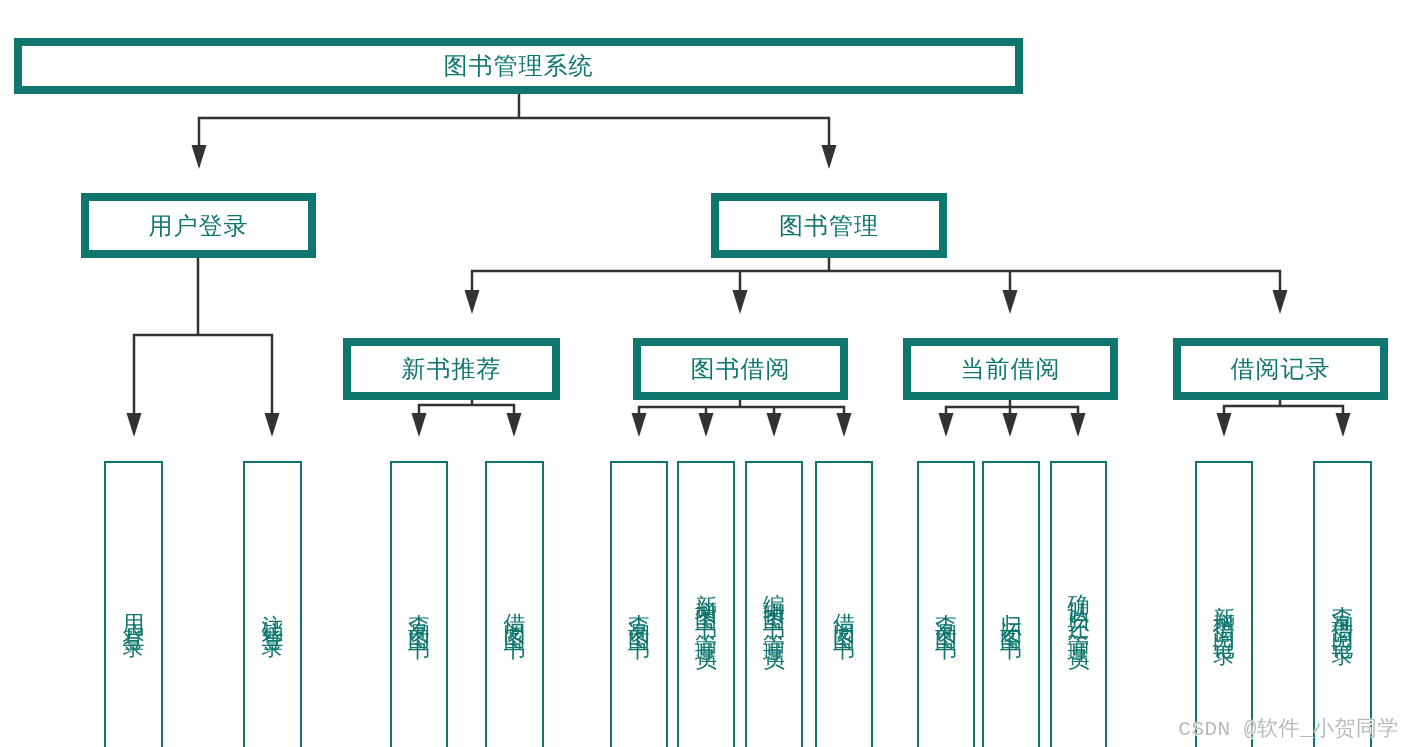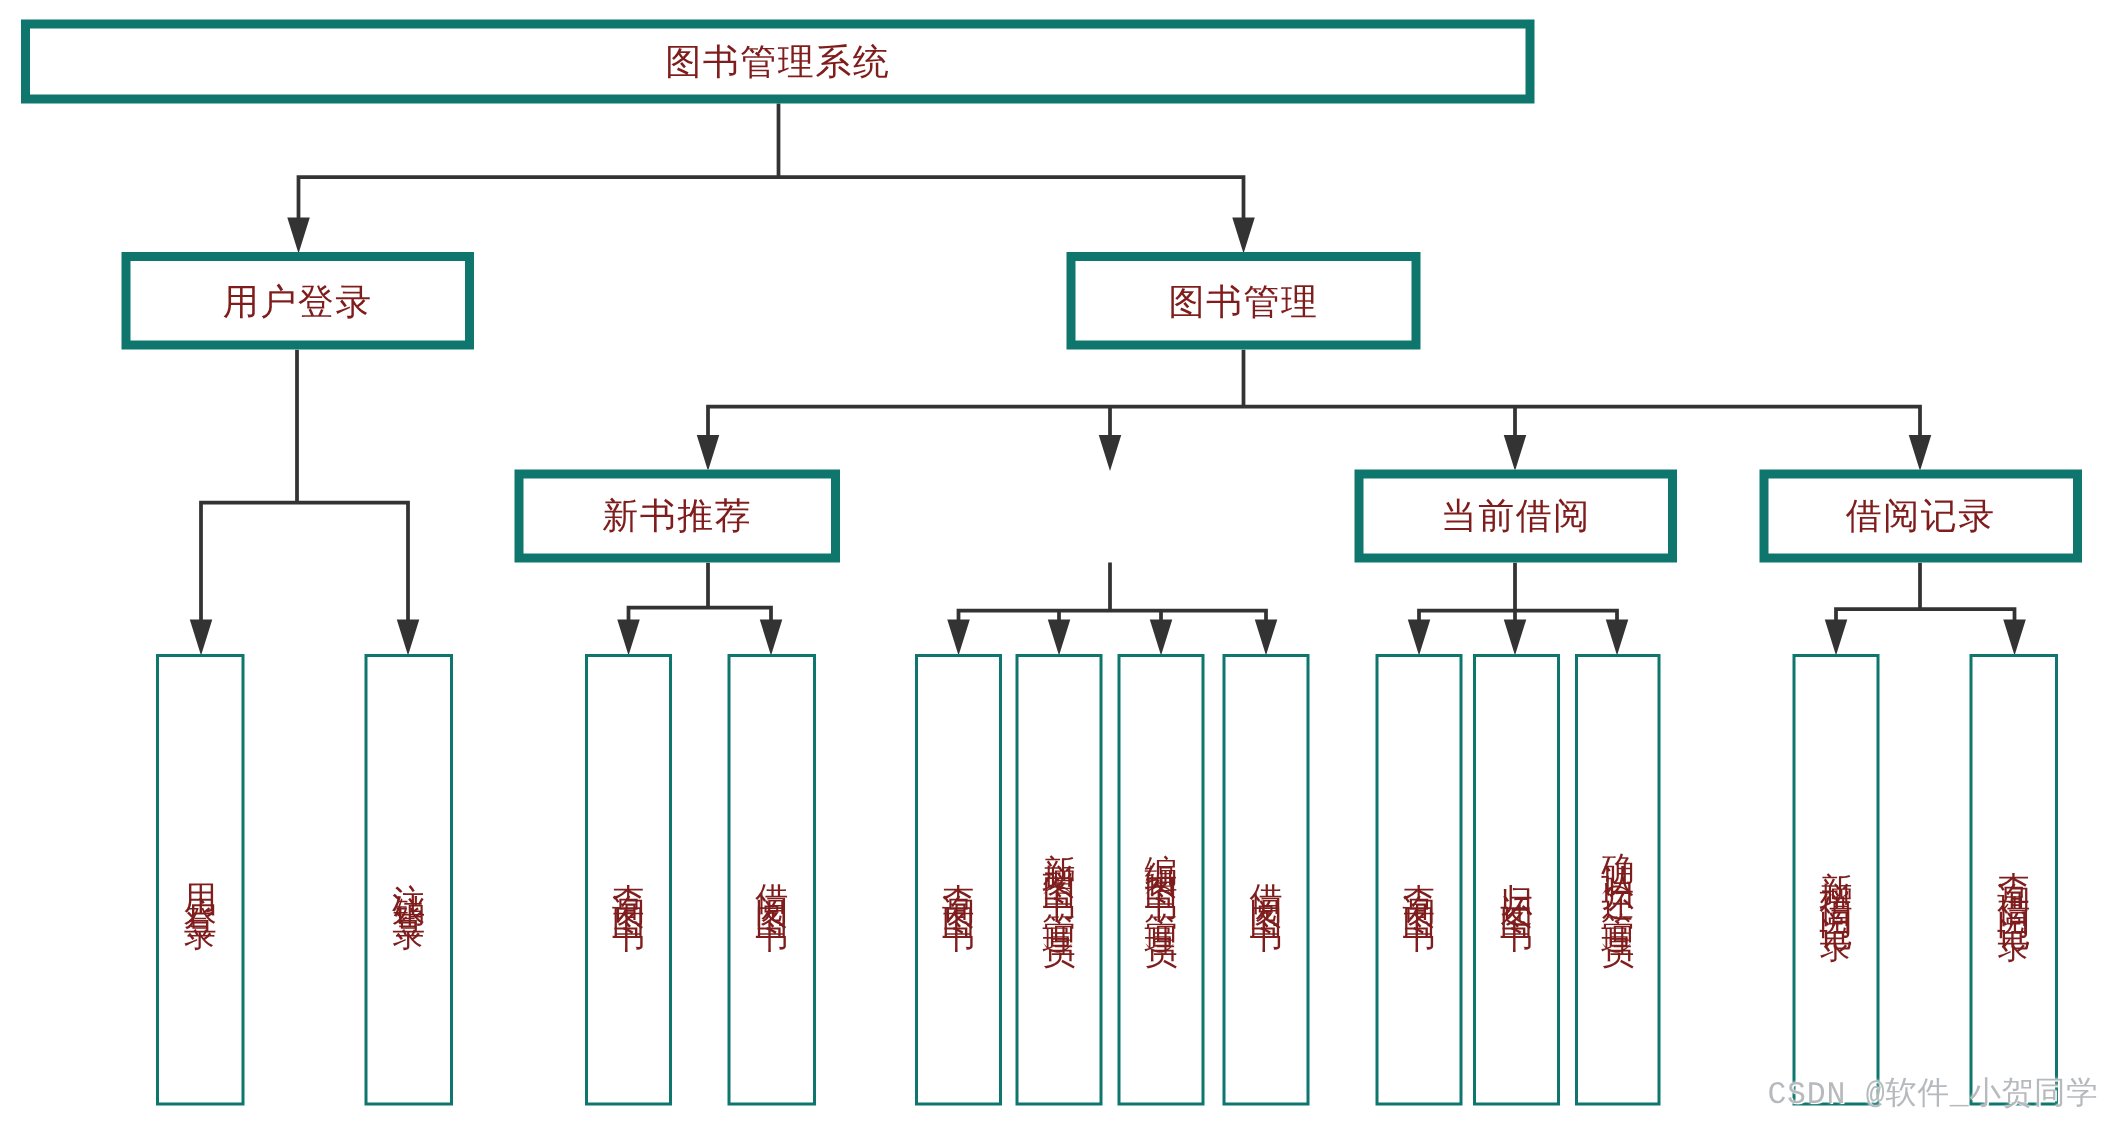--- a/index.html
+++ b/index.html
@@ -14,26 +14,27 @@
   .wires {
     position: absolute;
     left: 0; top: 0;
     width: 1405px; height: 747px;
     z-index: 0;
   }
   .box {
     position: absolute;
     box-sizing: border-box;
     background: #ffffff;
-    border: 6px solid #0f766e;
-    color: #7f1d1d;
+    border: 8px solid #0f766e;
+    color: #0f766e;
     display: flex;
     align-items: center;
     justify-content: center;
     z-index: 1;
+    margin-top: 25px;
   }
   .hbox {
     font-size: 24px;
     letter-spacing: 1px;
     white-space: nowrap;
   }
   .vbox {
     border-width: 2.5px;
   }
   .vbox .vtext {
@@ -117,20 +118,23 @@
   <div class="box hbox" style="left:81px; top:168px; width:235px; height:65px;">
     <span>用户登录</span>
   </div>
   <div class="box hbox" style="left:711px; top:168px; width:236px; height:65px;">
     <span>图书管理</span>
   </div>
 
   <div class="box hbox" style="left:343px; top:313px; width:217px; height:62px;">
     <span>新书推荐</span>
   </div>
+  <div class="box hbox" style="left:633px; top:313px; width:215px; height:62px;">
+    <span>图书借阅</span>
+  </div>
   <div class="box hbox" style="left:903px; top:313px; width:215px; height:62px;justify-content:center;">
     <span>当前借阅</span>
   </div>
   <div class="box hbox" style="left:1173px; top:313px; width:215px; height:62px;">
     <span>借阅记录</span>
   </div>
 
   <div class="box vbox" style="left:104px; top:436px; width:59px; height:301px;">
     <span class="vtext">用户登录</span>
   </div>

